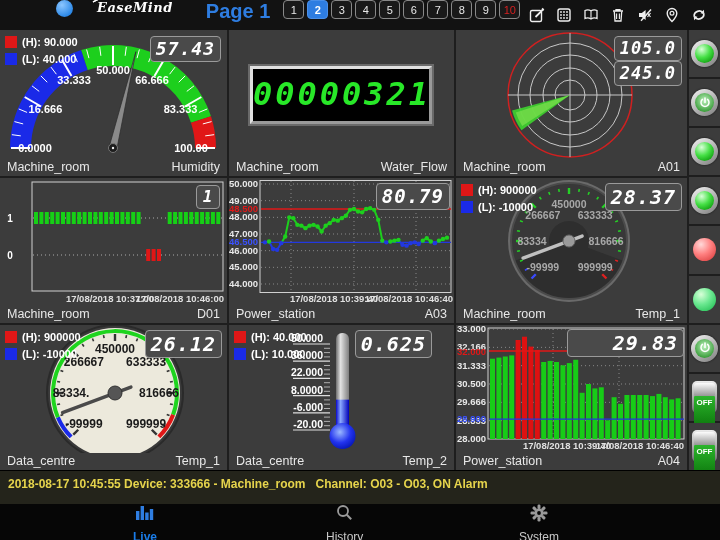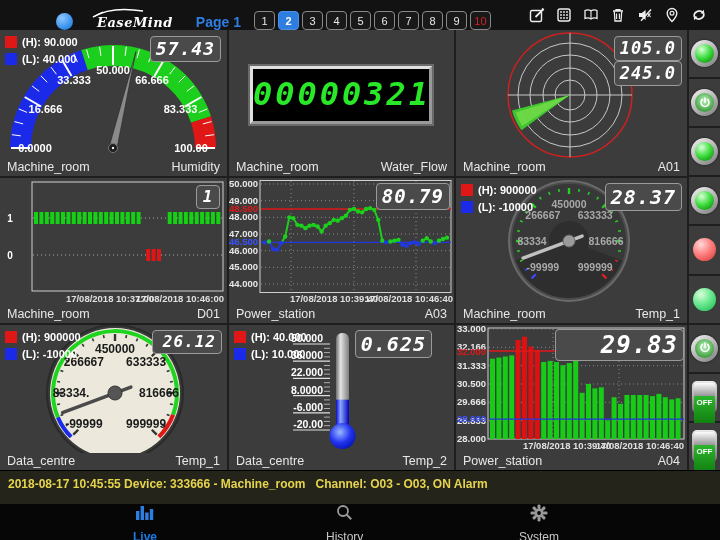--- a/index.html
+++ b/index.html
@@ -1,26 +1,26 @@
 <!DOCTYPE html>
 <html><head>
 <meta charset="utf-8">
 <style>
   html,body{margin:0;padding:0;background:#000;}
   #app{position:relative;width:720px;height:540px;background:#1e1e1e;overflow:hidden;
        font-family:"Liberation Sans",sans-serif;-webkit-font-smoothing:antialiased;}
   
   #topbar{position:absolute;top:0;left:0;width:720px;height:30px;background:#121212;
-          display:flex;align-items:flex-end;}
+          display:flex;align-items:flex-start;}
   #logo-dot{width:17px;height:17px;border-radius:50%;margin-left:56px;flex:0 0 auto;
             background:radial-gradient(circle at 35% 30%,#8cc6ff,#2e8ae8 70%,#1b6fd0);}
   .logo{margin-left:24px;color:#fff;font-family:"DejaVu Serif",serif;font-style:italic;
         font-weight:700;font-size:13px;position:relative;letter-spacing:0.5px;}
   .logo svg{position:absolute;top:-8px;left:-8px;}
-  .page-label{margin-left:23px;color:#2e7de1;font-size:14px;font-weight:700;}
+  .page-label{margin-left:33px;color:#2e7de1;font-size:20px;font-weight:700;}
   #pages{margin-left:13px;display:flex;gap:3px;}
   .pgbtn{width:21px;height:19px;border:1px solid #888;border-radius:4px;background:#191919;
          color:#e8e8e8;font-size:11px;display:flex;align-items:center;justify-content:center;
          box-sizing:border-box;cursor:pointer;}
   .pgbtn.active{background:#2e7de1;border-color:#4a8fe8;color:#fff;font-weight:700;}
   .pgbtn.danger{color:#d42020;}
   #topicons{position:absolute;right:13px;top:0;height:30px;display:flex;align-items:center;gap:11px;}
   #topicons .ticon{display:flex;align-items:center;cursor:pointer;}
   
   #main{position:absolute;top:30px;left:0;width:720px;height:440px;background:#1e1e1e;
@@ -493,21 +493,21 @@
           <text x="83.8873016277919" y="103.11269837220809" font-size="12" fill="#1a1a1a" text-anchor="middle" font-family="Liberation Sans, sans-serif" font-weight="700">-99999</text>
           <text x="71" y="72" font-size="12" fill="#1a1a1a" text-anchor="middle" font-family="Liberation Sans, sans-serif" font-weight="700">83334.</text>
           <text x="83.88730162779191" y="40.887301627791906" font-size="12" fill="#1a1a1a" text-anchor="middle" font-family="Liberation Sans, sans-serif" font-weight="700">266667</text>
           <text x="115" y="28" font-size="12" fill="#1a1a1a" text-anchor="middle" font-family="Liberation Sans, sans-serif" font-weight="700">450000</text>
           <text x="146.1126983722081" y="40.88730162779191" font-size="12" fill="#1a1a1a" text-anchor="middle" font-family="Liberation Sans, sans-serif" font-weight="700">633333</text>
           <text x="159" y="72" font-size="12" fill="#1a1a1a" text-anchor="middle" font-family="Liberation Sans, sans-serif" font-weight="700">816666</text>
           <text x="146.1126983722081" y="103.11269837220809" font-size="12" fill="#1a1a1a" text-anchor="middle" font-family="Liberation Sans, sans-serif" font-weight="700">999999</text>
           <line x1="130.92878918202868" y1="62.06083548009605" x2="62.52869445919964" y2="87.5643066538013" stroke="#4a4a4a" stroke-width="3.4" stroke-linecap="round"></line>
           <circle cx="115" cy="68" r="7" fill="#555" stroke="#333" stroke-width="1"></circle>
         </svg>
-        <div class="seg" style="top: 5px; right: 5px; font-size: 16px; min-width: 70px;">26.12</div>
+        <div class="seg" style="top: 5px; right: 5px; font-size: 20px; min-width: 70px;">26.12</div>
         <div class="legend">
           <div class="row">
             <div class="sw" style="background: rgb(224, 23, 23);"></div>
             <div>(H): 900000</div>
           </div>
           <div class="row">
             <div class="sw" style="background: rgb(26, 42, 232);"></div>
             <div>(L): -10000</div>
           </div>
         </div>
@@ -627,21 +627,21 @@
           <text x="30" y="43.674000000000035" font-size="9.5" fill="#e8e8e8" text-anchor="end" font-family="Liberation Sans, sans-serif" font-weight="700">31.333</text>
           <text x="30" y="62" font-size="9.5" fill="#e8e8e8" text-anchor="end" font-family="Liberation Sans, sans-serif" font-weight="700">30.500</text>
           <text x="30" y="80.34799999999998" font-size="9.5" fill="#e8e8e8" text-anchor="end" font-family="Liberation Sans, sans-serif" font-weight="700">29.666</text>
           <text x="30" y="98.67400000000004" font-size="9.5" fill="#e8e8e8" text-anchor="end" font-family="Liberation Sans, sans-serif" font-weight="700">28.833</text>
           <text x="30" y="117" font-size="9.5" fill="#e8e8e8" text-anchor="end" font-family="Liberation Sans, sans-serif" font-weight="700">28.000</text>
           <text x="30" y="30" font-size="9.5" fill="#e01717" text-anchor="end" font-family="Liberation Sans, sans-serif" font-weight="700">32.000</text>
           <text x="30" y="97.20000000000003" font-size="9.5" fill="#3a52ff" text-anchor="end" font-family="Liberation Sans, sans-serif" font-weight="700">28.900</text>
           <text x="111" y="124" font-size="9.5" fill="#e0e0e0" text-anchor="middle" font-family="Liberation Sans, sans-serif" font-weight="700">17/08/2018 10:39:40</text>
           <text x="228" y="124" font-size="9.5" fill="#e0e0e0" text-anchor="end" font-family="Liberation Sans, sans-serif" font-weight="700">17/08/2018 10:46:40</text>
         </svg>
-        <div class="seg" style="top: 4px; right: 3px; font-size: 24px; min-width: 72px; padding-left: 45px;">29.83</div>
+        <div class="seg" style="top: 4px; right: 3px; font-size: 20px; min-width: 72px; padding-left: 45px;">29.83</div>
         <div class="flabel l">Power_station</div>
         <div class="flabel r">A04</div>
       </div>
     <div class="side" id="sidecol">
         <div class="side-cell">
           <div class="ring">
             <div class="ball ringed"></div>
           </div>
         </div>
         <div class="side-cell">

